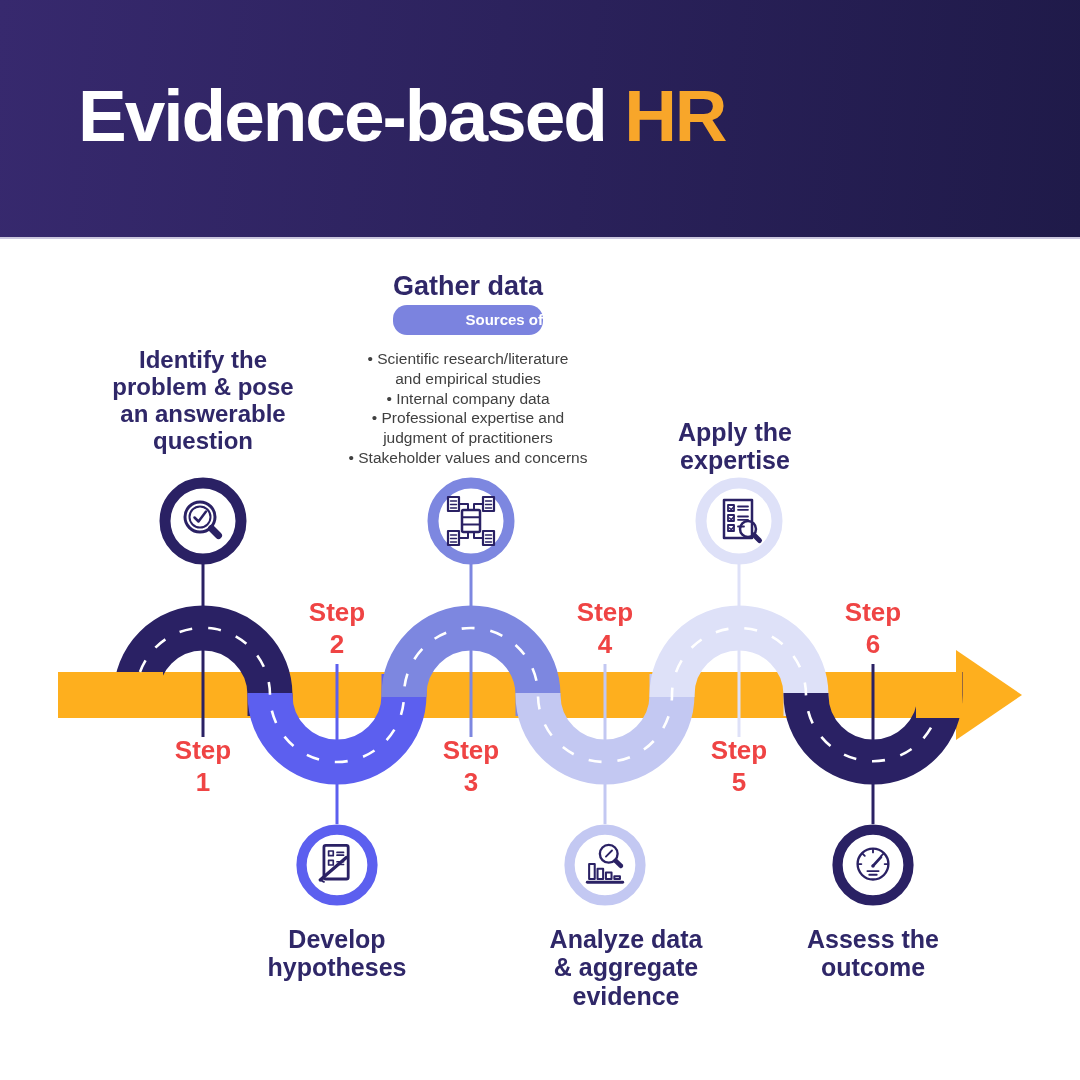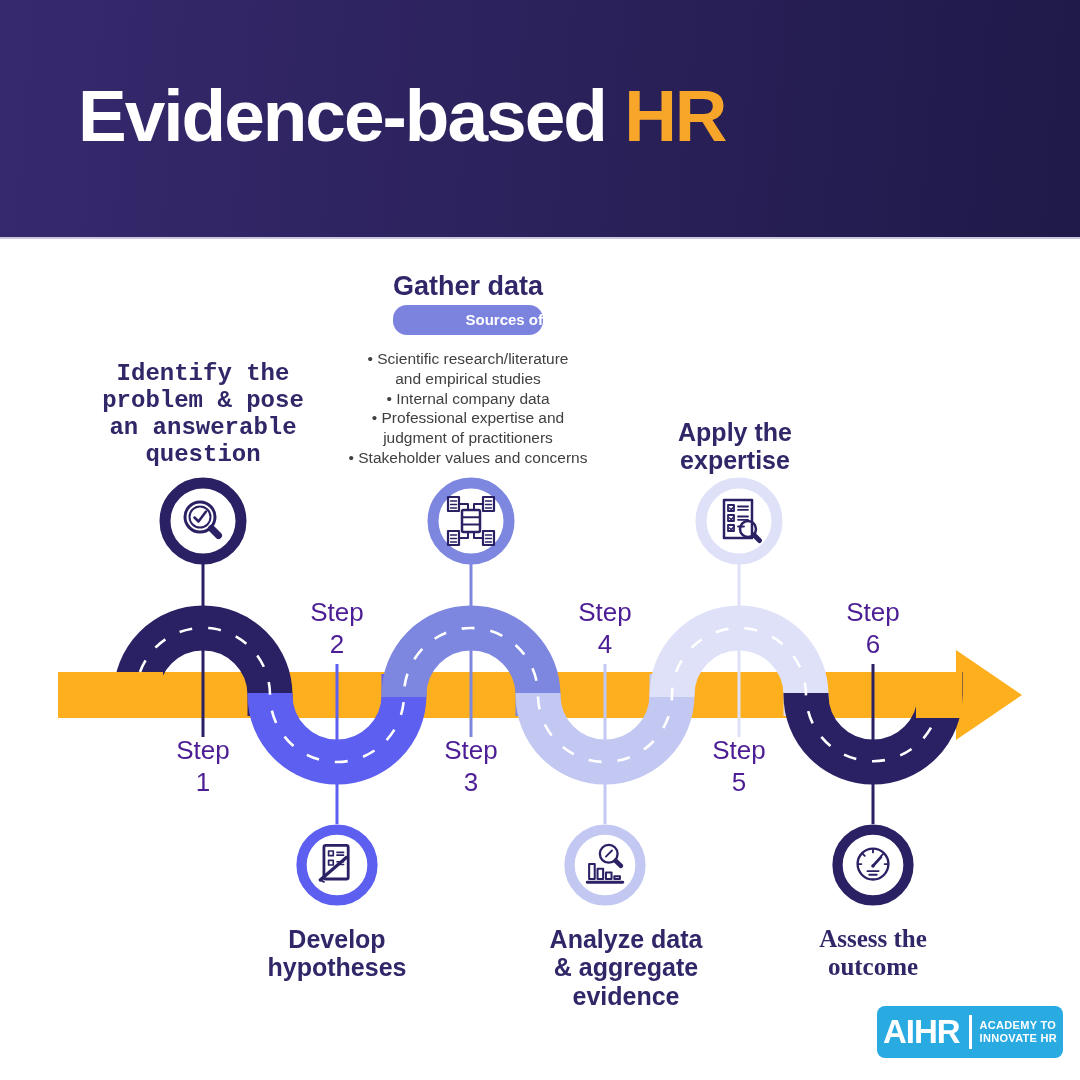--- a/index.html
+++ b/index.html
@@ -7,21 +7,21 @@
           font-family:"Liberation Sans",sans-serif;background:#fff;}
   
   .header{position:absolute;left:0;top:0;width:1080px;height:237px;
           background:linear-gradient(95deg,#37296E 0%,#1F1A49 100%);
           border-bottom:2px solid #CBC7DE;}
   .title{position:absolute;left:78px;top:74px;margin:0;
          font-size:73px;font-weight:700;letter-spacing:-2px;color:#fff;white-space:nowrap;}
   
   .lines{white-space:pre-line;text-align:center;position:absolute;}
   .step-title{font-size:24px;font-weight:700;color:#2F2768;line-height:1.13;}
-  .step-num{font-size:26px;font-weight:400;color:#4c1d95;line-height:1.23;width:120px;}
+  .step-num{font-size:26px;font-weight:700;color:#ef4444;line-height:1.23;width:120px;}
   .gather-title{font-size:27px;font-weight:700;color:#2F2768;width:200px;}
   .pill{position:absolute;left:393px;top:305px;width:150px;height:30px;border-radius:14px;
         color:#fff;font-size:15px;font-weight:700;text-align:right;line-height:30px;}
   .bullets{font-size:15.5px;font-weight:400;color:#404040;line-height:1.28;width:270px;}
   
   .road{position:absolute;left:0;top:0;}
   
   .icon-badge{position:absolute;}
   .icon-badge svg{display:block;}
   
@@ -58,21 +58,21 @@
     <path d="M 538 693 L 538 695 A 67 67 0 0 0 672 695 L 672 674" fill="none" stroke-width="45" stroke="#C3C8F2"></path>
     <path d="M 672 697 L 672 695 A 67 67 0 0 1 806 695 L 806 716" fill="none" stroke-width="45" stroke="#DEE1F8"></path>
     <path d="M 806 693 L 806 695 A 67 67 0 0 0 940 695 L 940 672" fill="none" stroke-width="45" stroke="#2A2164"></path>
 
     <rect x="109" y="672" width="54" height="46" fill="#FEAF1E"></rect>
     <rect x="916" y="672" width="46" height="46" fill="#FEAF1E"></rect>
 
     <path d="M 140 672 A 67 67 0 0 1 270 695 A 67 67 0 0 0 404 695 A 67 67 0 0 1 538 695 A 67 67 0 0 0 672 695 A 67 67 0 0 1 806 695 A 67 67 0 0 0 936 717" fill="none" stroke-width="2.6" stroke-dasharray="13 16" stroke="#FFFFFF"></path>
   </svg>
 
-  <div class="lines step-title" style="left:48px;top:360px;width:310px;font-family:Liberation Mono, monospace;">Identify the
+  <div class="lines step-title" style="left:48px;top:346px;width:310px;">Identify the
 problem &amp; pose
 an answerable
 question</div>
   <div class="icon-badge" style="left:158px;top:476px;">
     <svg width="90" height="90" viewBox="0 0 90 90" fill="none" stroke="#2A2164" stroke-linecap="round" stroke-linejoin="round">
       <circle cx="45" cy="45" r="38" stroke-width="11" stroke="#2A2164"></circle>
       <circle cx="42" cy="41" r="15" stroke-width="3"></circle>
       <circle cx="42" cy="41" r="10.5" stroke-width="2"></circle>
       <path d="M36.5 41.5 L40.5 45.5 L48 35.5" stroke-width="2.5"></path>
       <path d="M53.5 52.5 L60.5 59.5" stroke-width="7"></path>
@@ -178,23 +178,17 @@
       <path d="M32.5 44 H29.5" stroke-width="2"></path>
       <path d="M36.2 35.2 L34 33" stroke-width="2"></path>
       <path d="M45 31.5 V28.5" stroke-width="2"></path>
       <path d="M53.8 35.2 L56 33" stroke-width="2"></path>
       <path d="M57.5 44 H60.5" stroke-width="2"></path>
       <path d="M45 46 L53.5 36.5" stroke-width="3"></path>
       <circle cx="45" cy="46" r="1.8" fill="#2A2164" stroke="none"></circle>
       <path d="M39 51.5 H51 M41 55.5 H49" stroke-width="2"></path>
     </svg>
   </div>
-  <div class="lines step-title" style="left:773px;top:925px;width:200px;font-size:25px;font-family:Liberation Serif, serif;">Assess the
+  <div class="lines step-title" style="left:773px;top:925px;width:200px;font-size:25px;">Assess the
 outcome</div>
 
-  <div class="logo" style="background: rgb(41, 171, 226);">
-    <span class="logo-brand">AIHR</span>
-    <span class="logo-divider"></span>
-    <span class="logo-tagline">ACADEMY TO
-INNOVATE HR</span>
-  </div>
 
 </div>
 
 </body></html>

